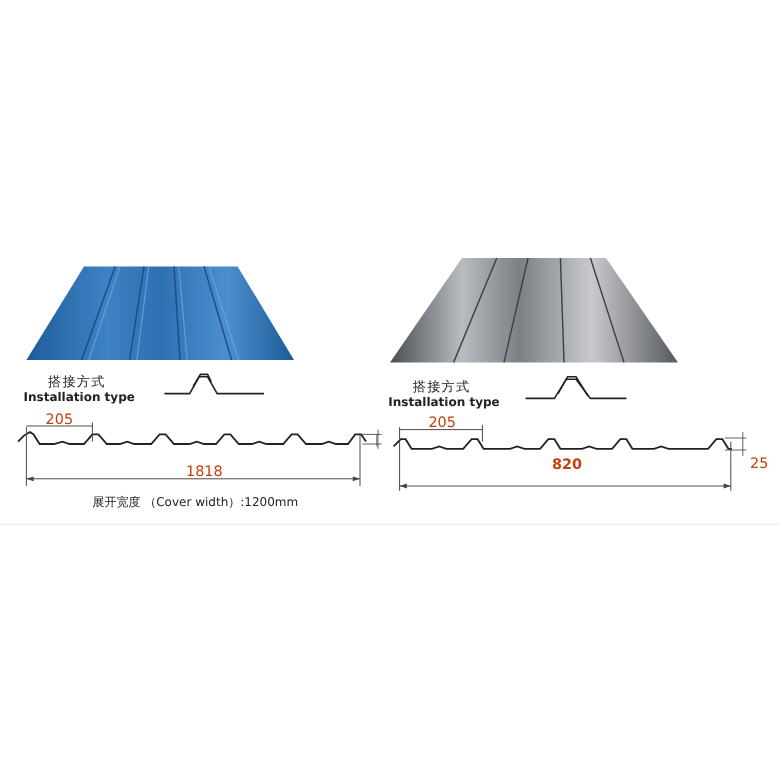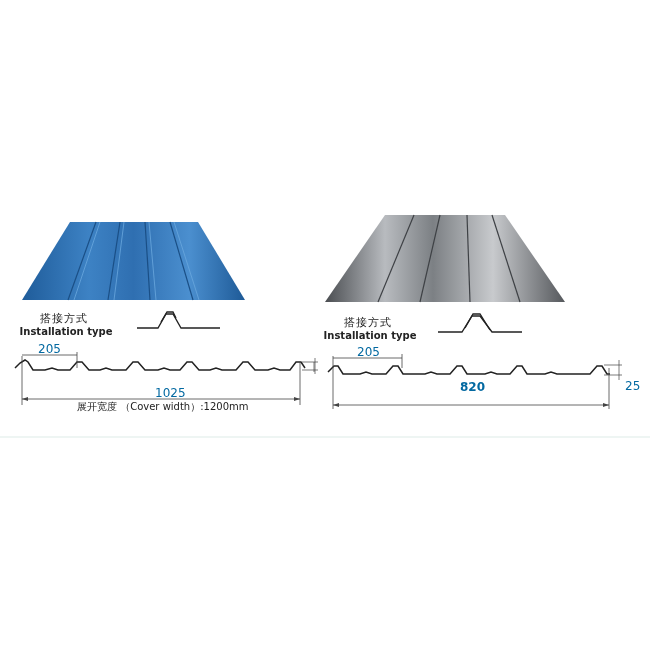--- a/index.html
+++ b/index.html
@@ -3,21 +3,21 @@
 <meta charset="utf-8">
 <style>
   html,body{margin:0;padding:0;background:#ffffff;}
   body{width:650px;height:650px;position:relative;overflow:hidden;font-family:"DejaVu Sans","Liberation Sans",sans-serif;color:#222;}
   .panel{position:absolute;top:0;width:325px;height:650px;}
   .panel.left{left:0;}
   .panel.right{left:310px;width:340px;}
   svg{position:absolute;left:0;top:0;overflow:visible;}
   .lbl{position:absolute;font-size:11px;line-height:13px;color:#222;text-align:center;}
   .lbl.zh{font-size:11px;letter-spacing:1px;}
-  .num{position:absolute;font-size:12px;color:#0369a1;}
+  .num{position:absolute;font-size:12px;color:#c2410c;}
   .cap{position:absolute;font-size:10px;color:#222;white-space:nowrap;}
   .base{position:absolute;left:0;top:436px;width:650px;height:2px;background:#eef5f3;}
 </style>
 </head>
 <body>
 
 <div class="base"></div>
 
 <div class="panel left">
   <svg width="325" height="650">
@@ -56,22 +56,22 @@
     <line x1="22" y1="399" x2="300" y2="399" stroke="#444" stroke-width="0.8"></line>
     <polygon points="22,399 28,397 28,401" fill="#444"></polygon>
     <polygon points="300,399 294,397 294,401" fill="#444"></polygon>
     <line x1="302" y1="362" x2="318" y2="362" stroke="#444" stroke-width="0.7"></line>
     <line x1="302" y1="370" x2="318" y2="370" stroke="#444" stroke-width="0.7"></line>
     <line x1="315" y1="358" x2="315" y2="374" stroke="#444" stroke-width="0.7"></line>
   </svg>
   <div class="lbl zh" style="left:14px;top:312px;width:100px;">搭接方式</div>
   <div class="lbl" style="left:14px;top:325px;width:104px;font-weight:bold;font-size:10px;">Installation type</div>
   <div class="num" style="left:38px;top:342px;">205</div>
-  <div class="num" style="left:155px;top:386px;">1025</div>
-  <div class="cap" style="left:77px;top:400px;">展开宽度 （Cover width）:1200mm</div>
+  <div class="num" style="left:155px;top:386px;">1818</div>
+  <div class="cap" style="left:77px;top:412px;">展开宽度 （Cover width）:1200mm</div>
 </div>
 
 <div class="panel right">
   <svg width="340" height="650">
     <defs>
       <linearGradient id="bg2" x1="0" y1="0" x2="1" y2="0">
         <stop offset="0" stop-color="#4a4d51"></stop>
         <stop offset="0.25" stop-color="#b8bbbf"></stop>
         <stop offset="0.45" stop-color="#7c8084"></stop>
         <stop offset="0.7" stop-color="#c8cacd"></stop>

